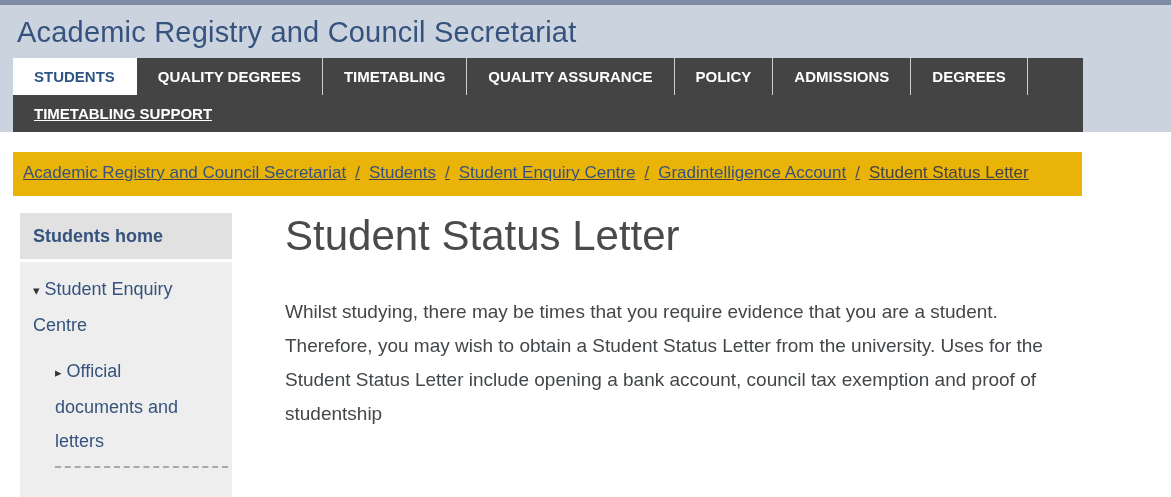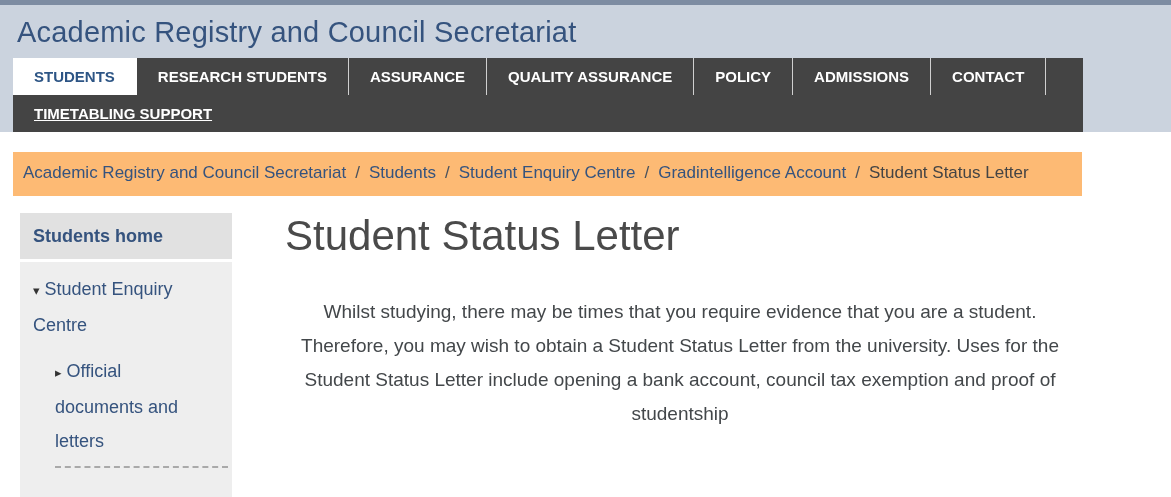--- a/index.html
+++ b/index.html
@@ -30,23 +30,23 @@
     text-decoration:none; white-space:nowrap;
     border-right:1px solid rgba(255,255,255,.75);
     cursor:pointer;
   }
   .nav-item.active { background:#ffffff; color:#2d5585; }
   .nav-row.row2 .nav-item { border-right:none;text-decoration:underline; }
 
   
   .breadcrumb {
     margin:20px 0 0 13px; width:1069px; box-sizing:border-box;
-    background:#fdba74;
+    background:#eab308;
     padding:5px 40px 7px 10px;
-    font-size:17px; line-height:32px; color:#444444;
+    font-size:17px; line-height:32px; color:#444444;text-decoration:underline;
   }
   .crumb-link { color:#35537e; text-decoration:none; cursor:pointer; }
   .crumb-sep { color:#4a525c; margin:0 9px; }
   .crumb-current { color:#444444; }
 
   
   .content { display:flex; margin:17px 0 0 20px; }
 
   
   aside { width:212px; flex:none; }
@@ -70,38 +70,38 @@
 
   
   main { margin-left:53px; width:790px; }
   .page-title {
     margin:-2px 0 0;
     font-size:42px; line-height:50px; font-weight:normal;
     color:#4a4a4a;
   }
   .intro {
     margin:34px 0 11px; max-width:790px;
-    font-size:19px; line-height:34px; color:#43474a;text-align:center;
+    font-size:19px; line-height:34px; color:#43474a;
   }
 </style>
 </head>
 <body>
 
 <header>
   <div class="top-strip"></div>
   <a class="site-title">Academic Registry and Council Secretariat</a>
   <nav>
     <div class="nav-row row1" id="nav-row1">
         <a class="nav-item active">STUDENTS</a>
-        <a class="nav-item">RESEARCH STUDENTS</a>
-        <a class="nav-item">ASSURANCE</a>
+        <a class="nav-item">QUALITY DEGREES</a>
+        <a class="nav-item">TIMETABLING</a>
         <a class="nav-item">QUALITY ASSURANCE</a>
         <a class="nav-item">POLICY</a>
         <a class="nav-item">ADMISSIONS</a>
-        <a class="nav-item">CONTACT</a>
+        <a class="nav-item">DEGREES</a>
       </div>
     <div class="nav-row row2" id="nav-row2">
         <a class="nav-item">TIMETABLING SUPPORT</a>
       </div>
   </nav>
 </header>
 
 <div class="breadcrumb" id="breadcrumb"><a class="crumb-link">Academic Registry and Council Secretariat</a><span class="crumb-sep">/</span><a class="crumb-link">Students</a><span class="crumb-sep">/</span><a class="crumb-link">Student Enquiry Centre</a><span class="crumb-sep">/</span><a class="crumb-link">Gradintelligence Account</a><span class="crumb-sep">/</span><span class="crumb-current">Student Status Letter</span></div>
 
 <div class="content">

